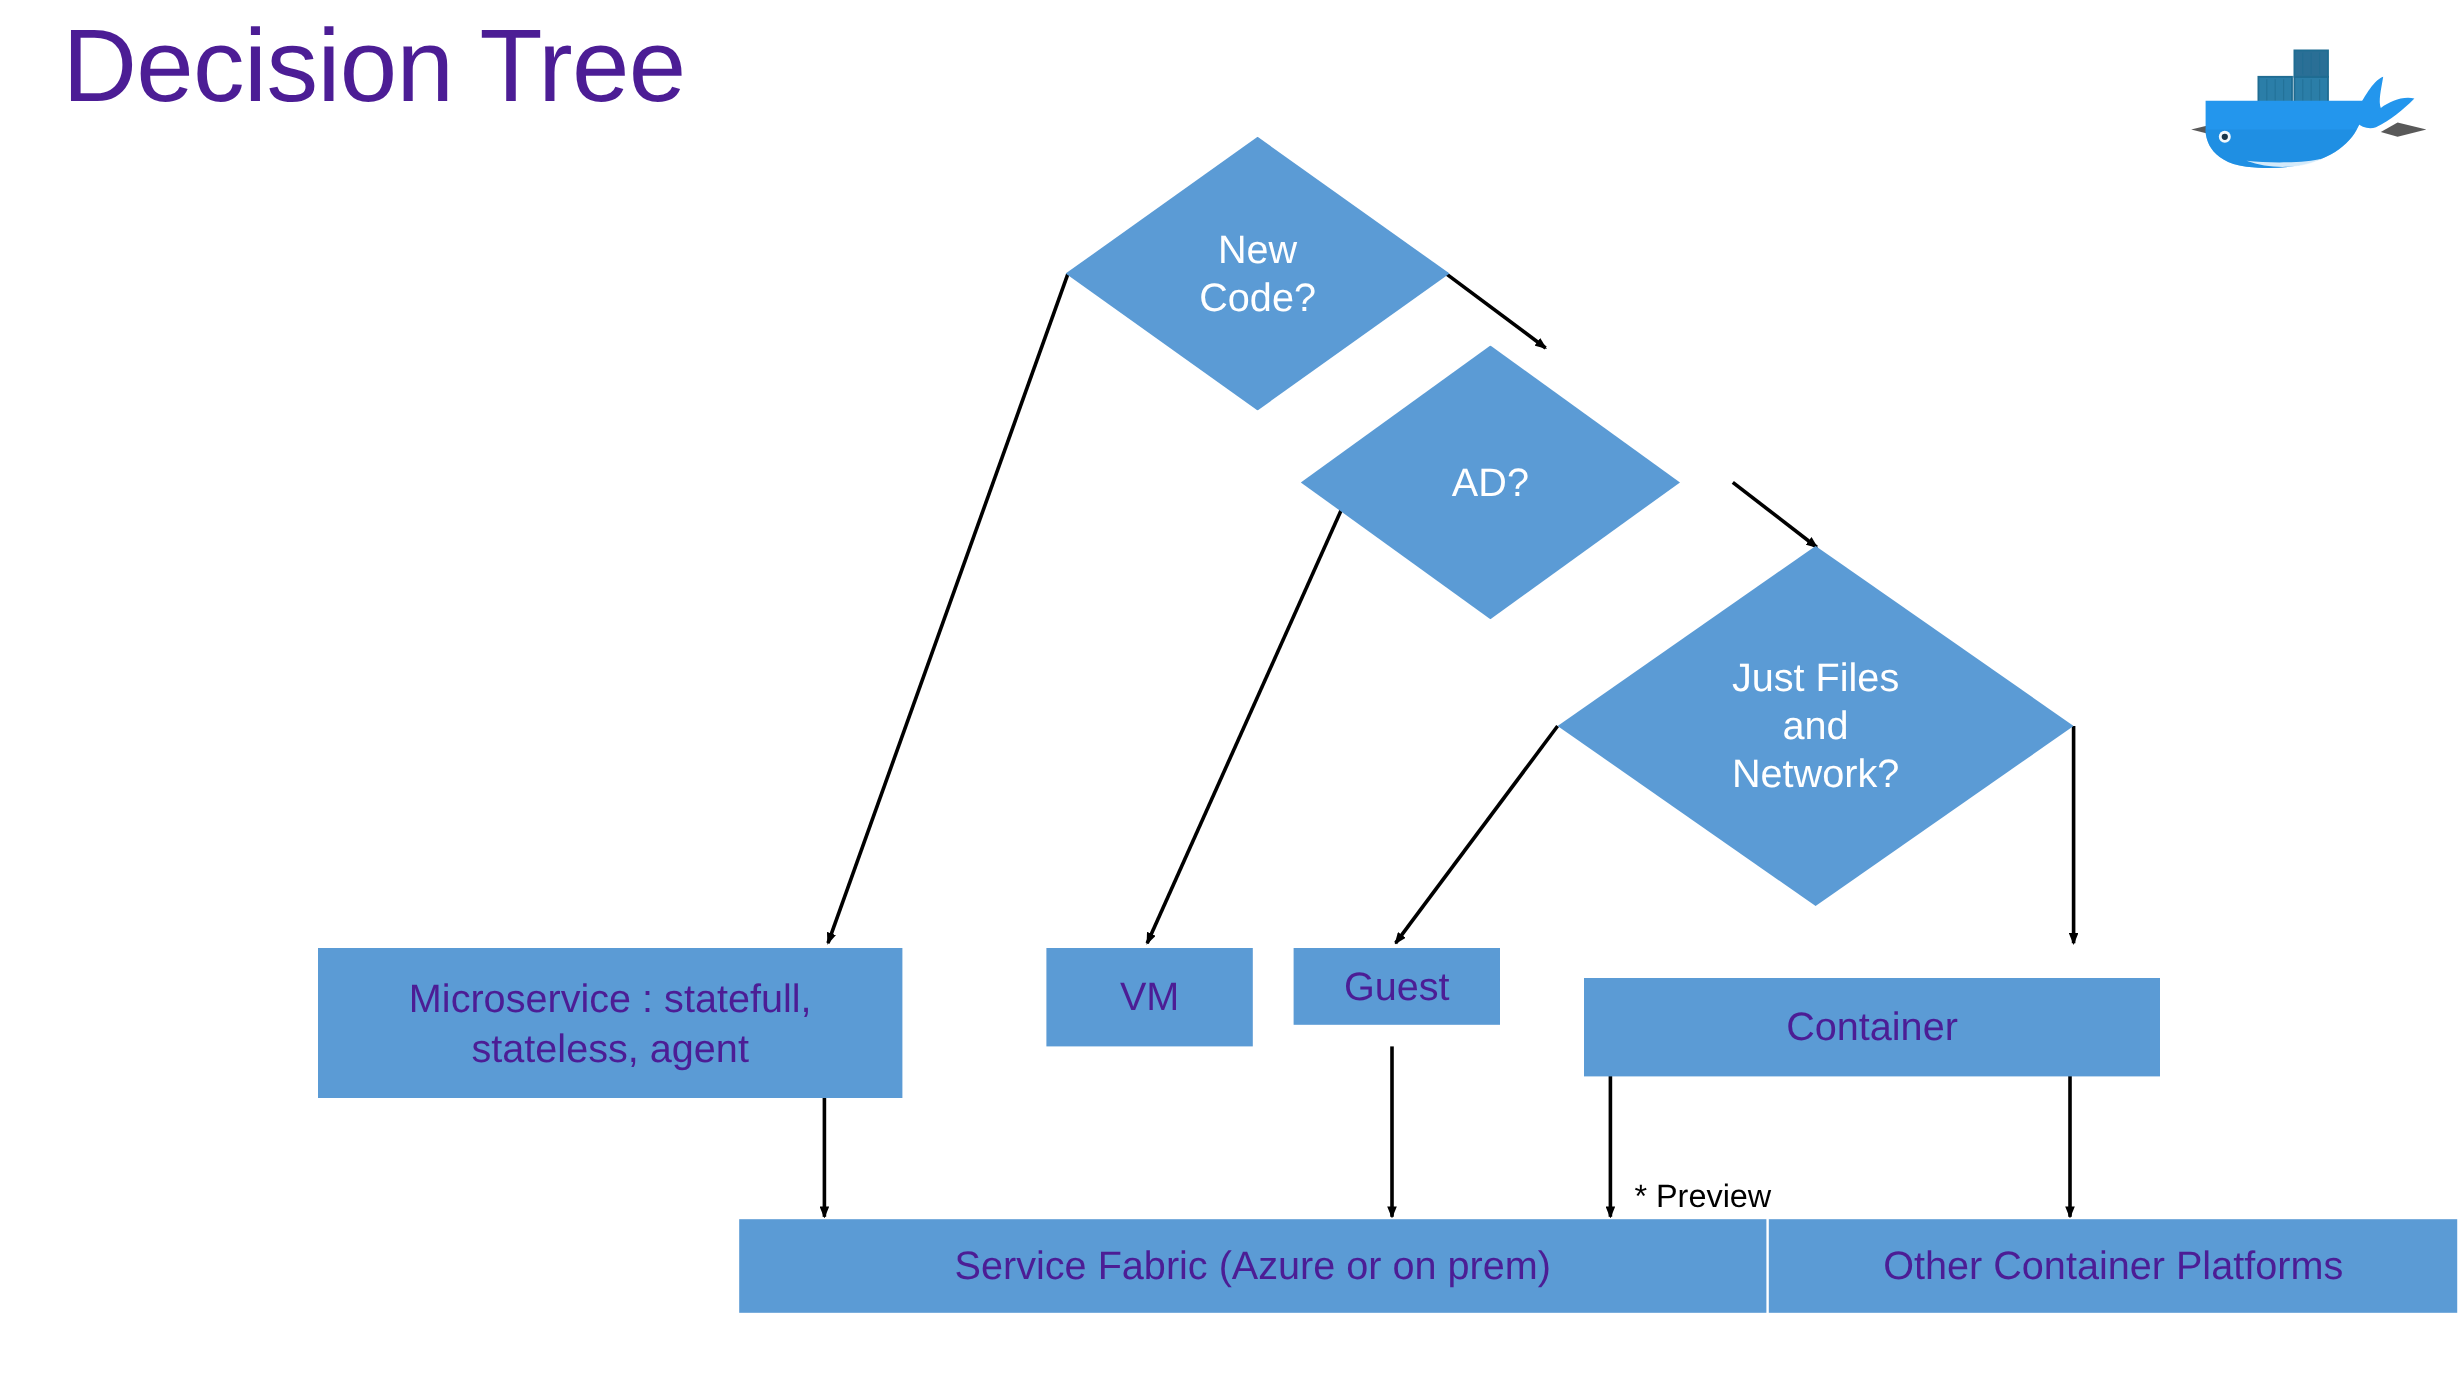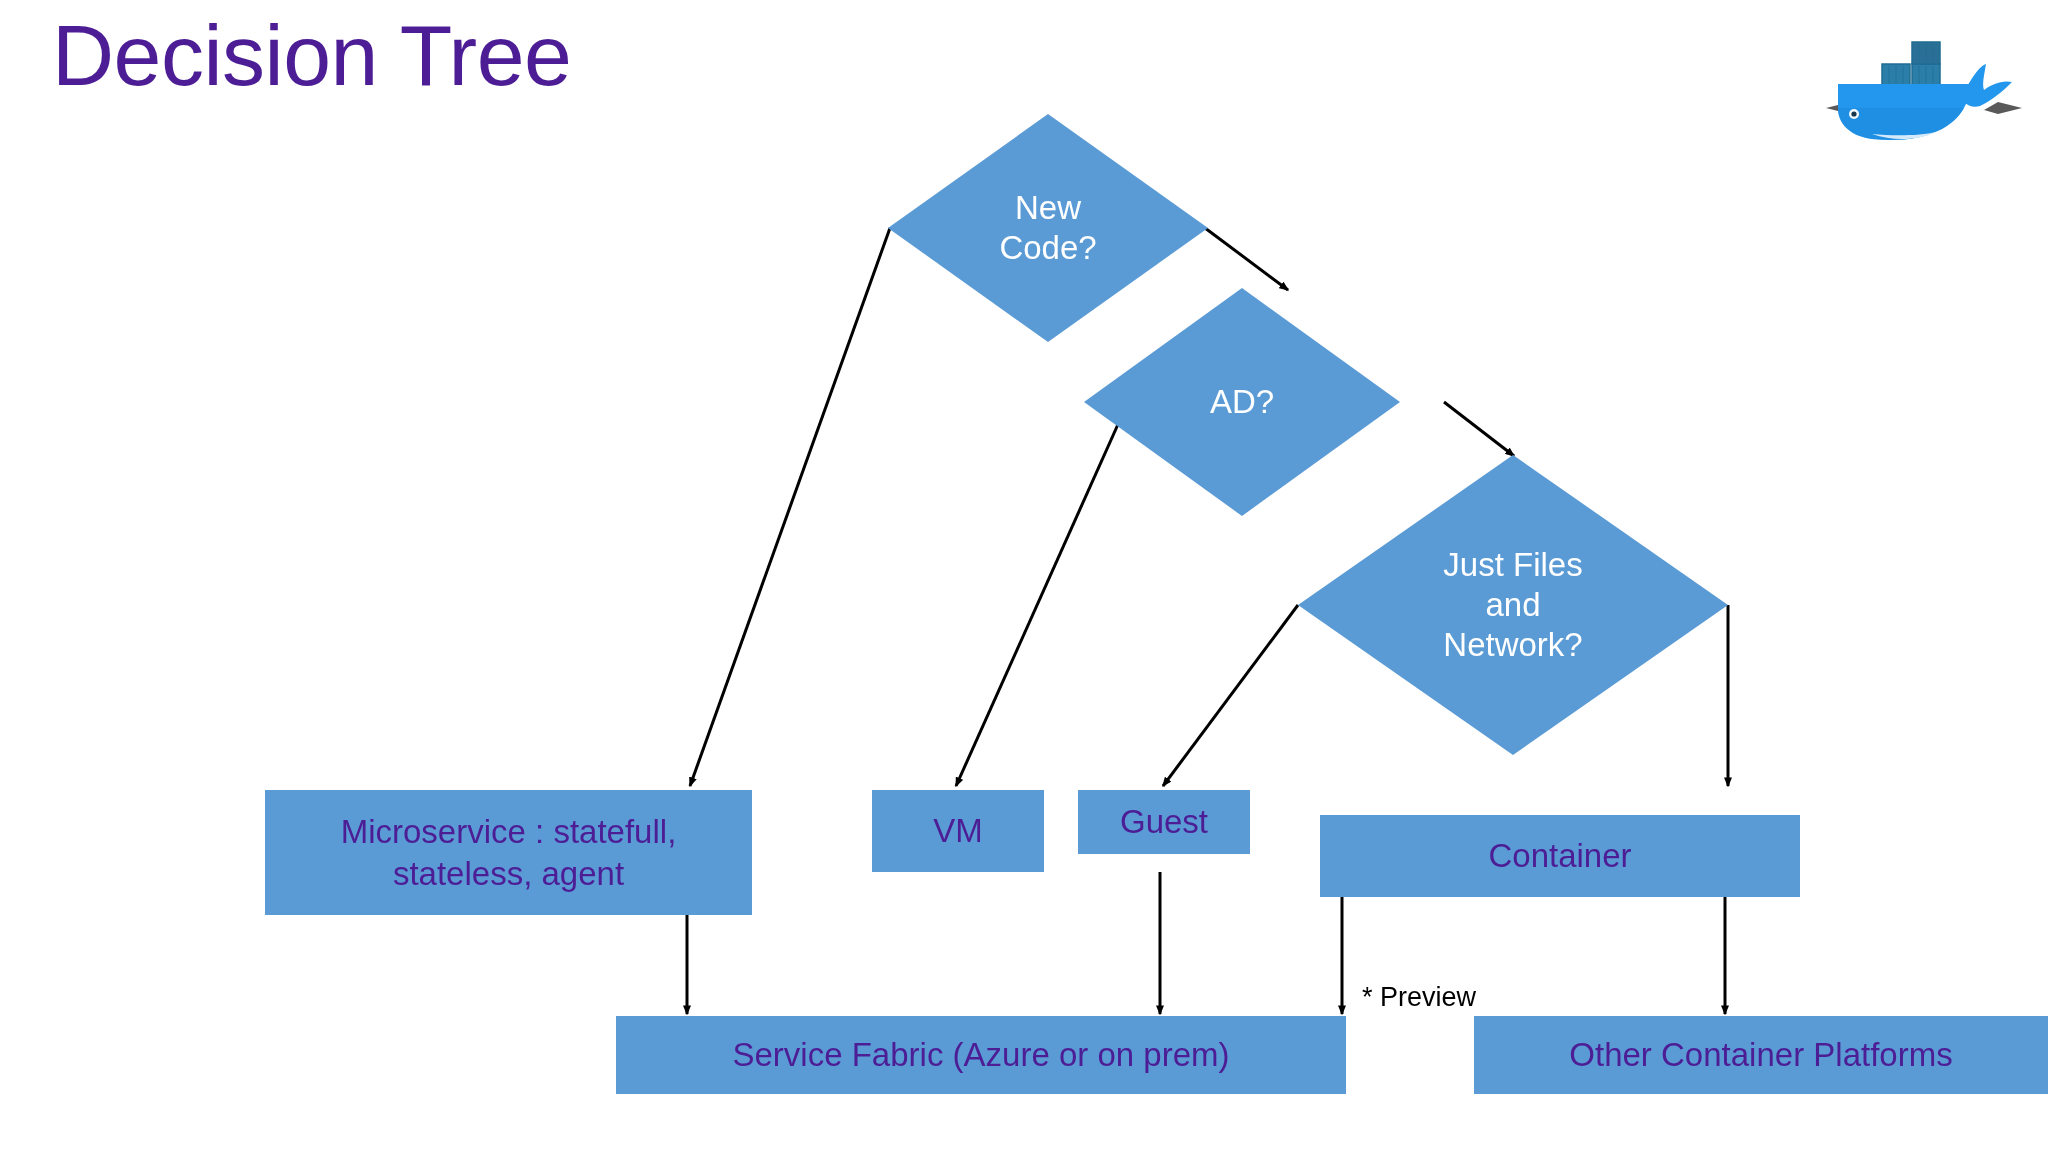--- a/index.html
+++ b/index.html
@@ -221,21 +221,21 @@
   </div>
 
   <div class="rect" style="left:1078px; top:790px; width:172px; height:64px;">
     <span>Guest</span>
   </div>
 
   <div class="rect" style="left:1320px; top:815px; width:480px; height:82px;">
     <span>Container</span>
   </div>
 
-  <div class="rect" style="left:616px; top:1016px; width:730px; height:78px;">
+  <div class="rect" style="left:616px; top:1016px; width:856px; height:78px;">
     <span>Service Fabric (Azure or on prem)</span>
   </div>
 
   <div class="rect" style="left:1474px; top:1016px; width:574px; height:78px;text-align:center;">
     <span>Other Container Platforms</span>
   </div>
 
   <div class="note" style="left:1362px; top:947px;margin-top:34px;">
     <span>* Preview</span>
   </div>

